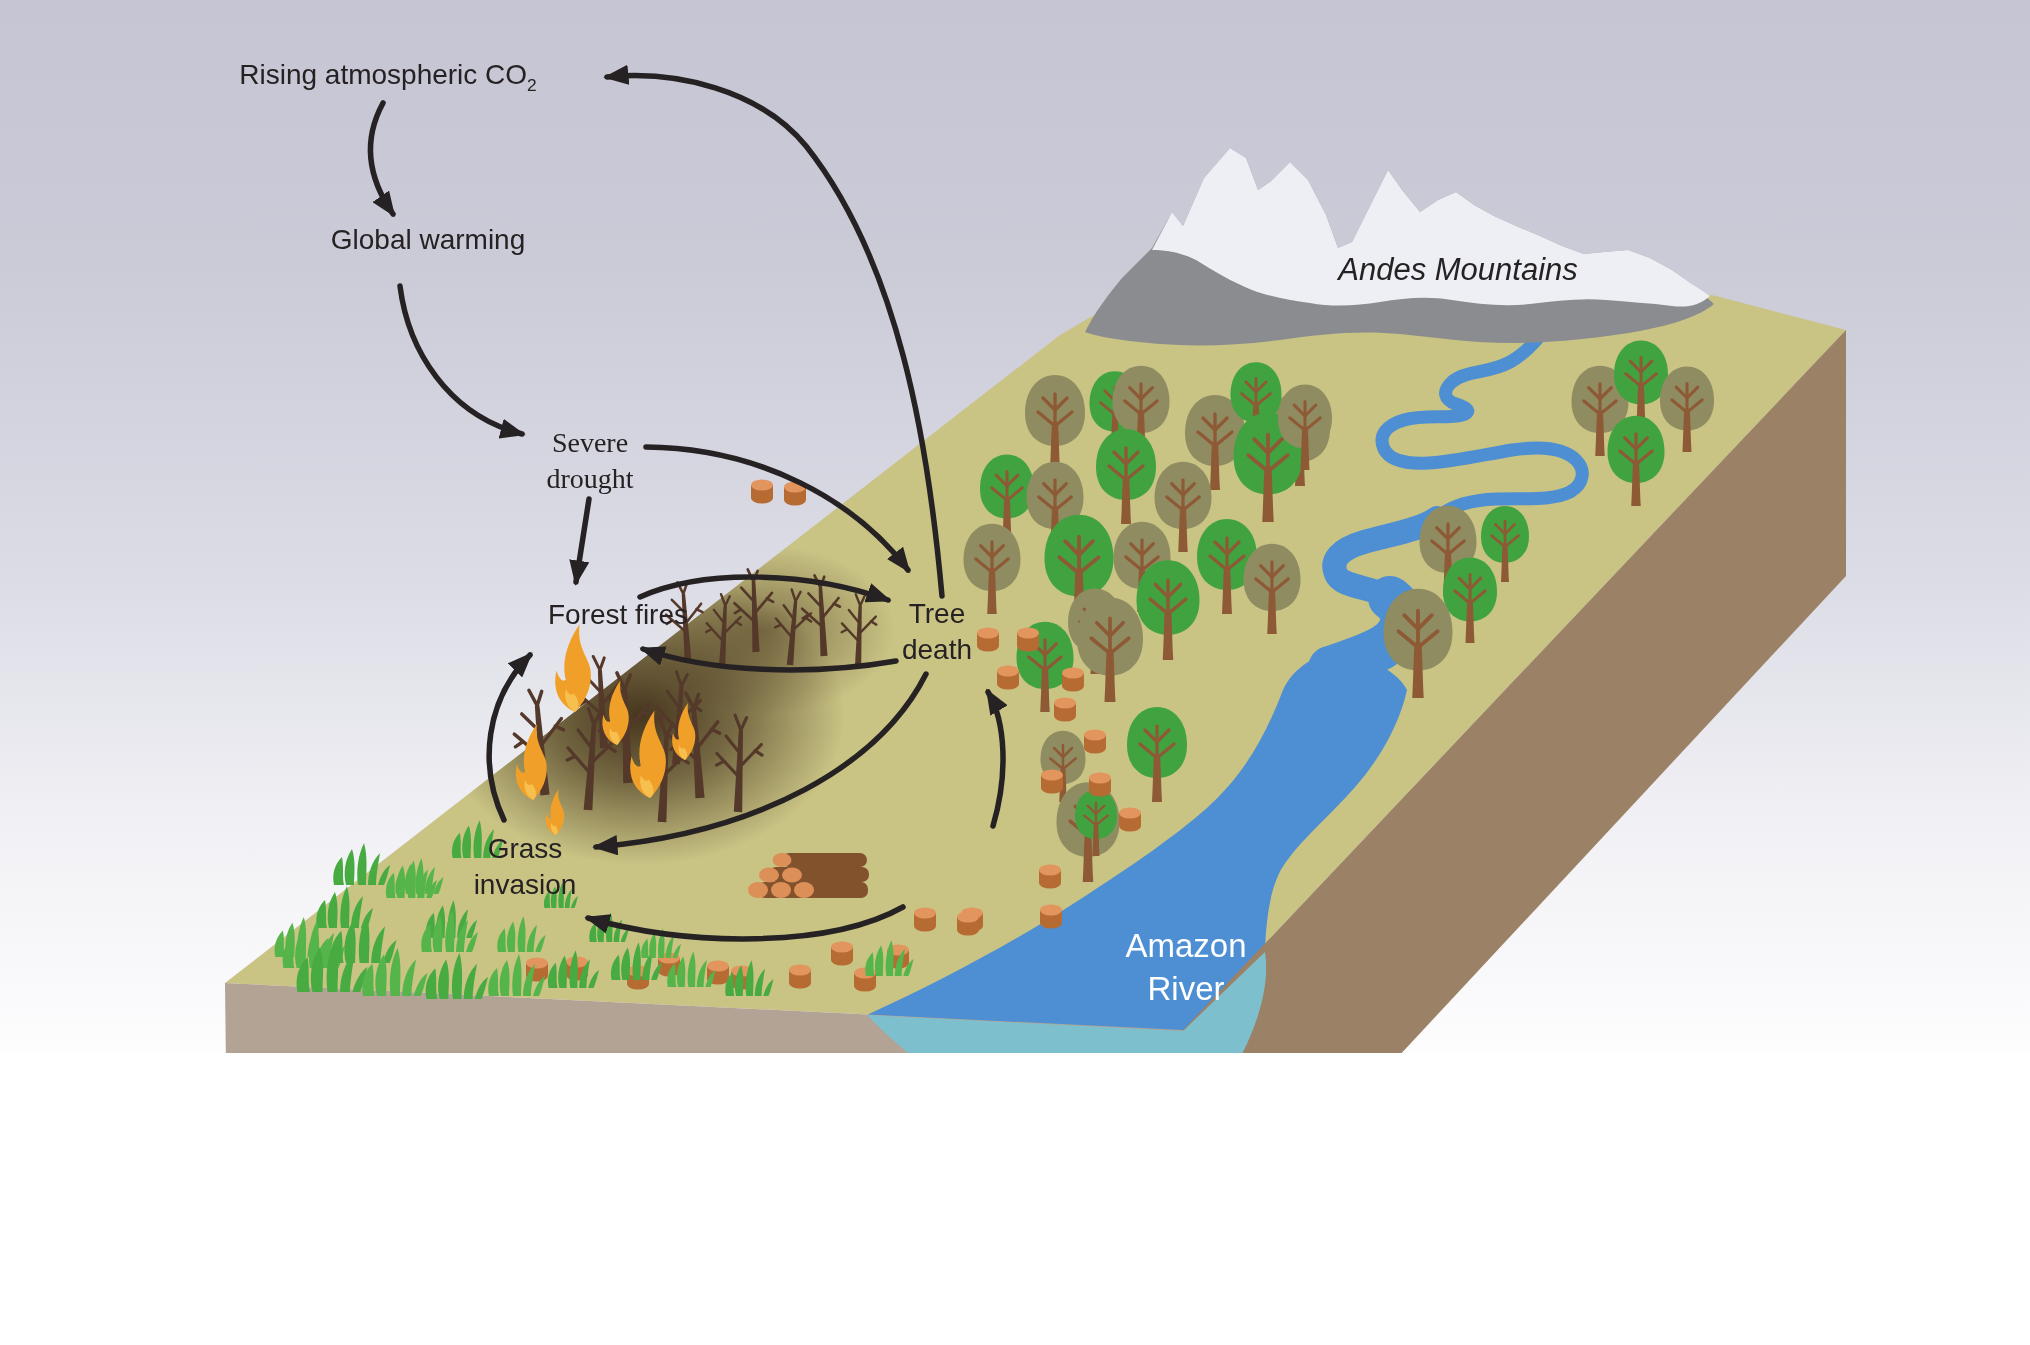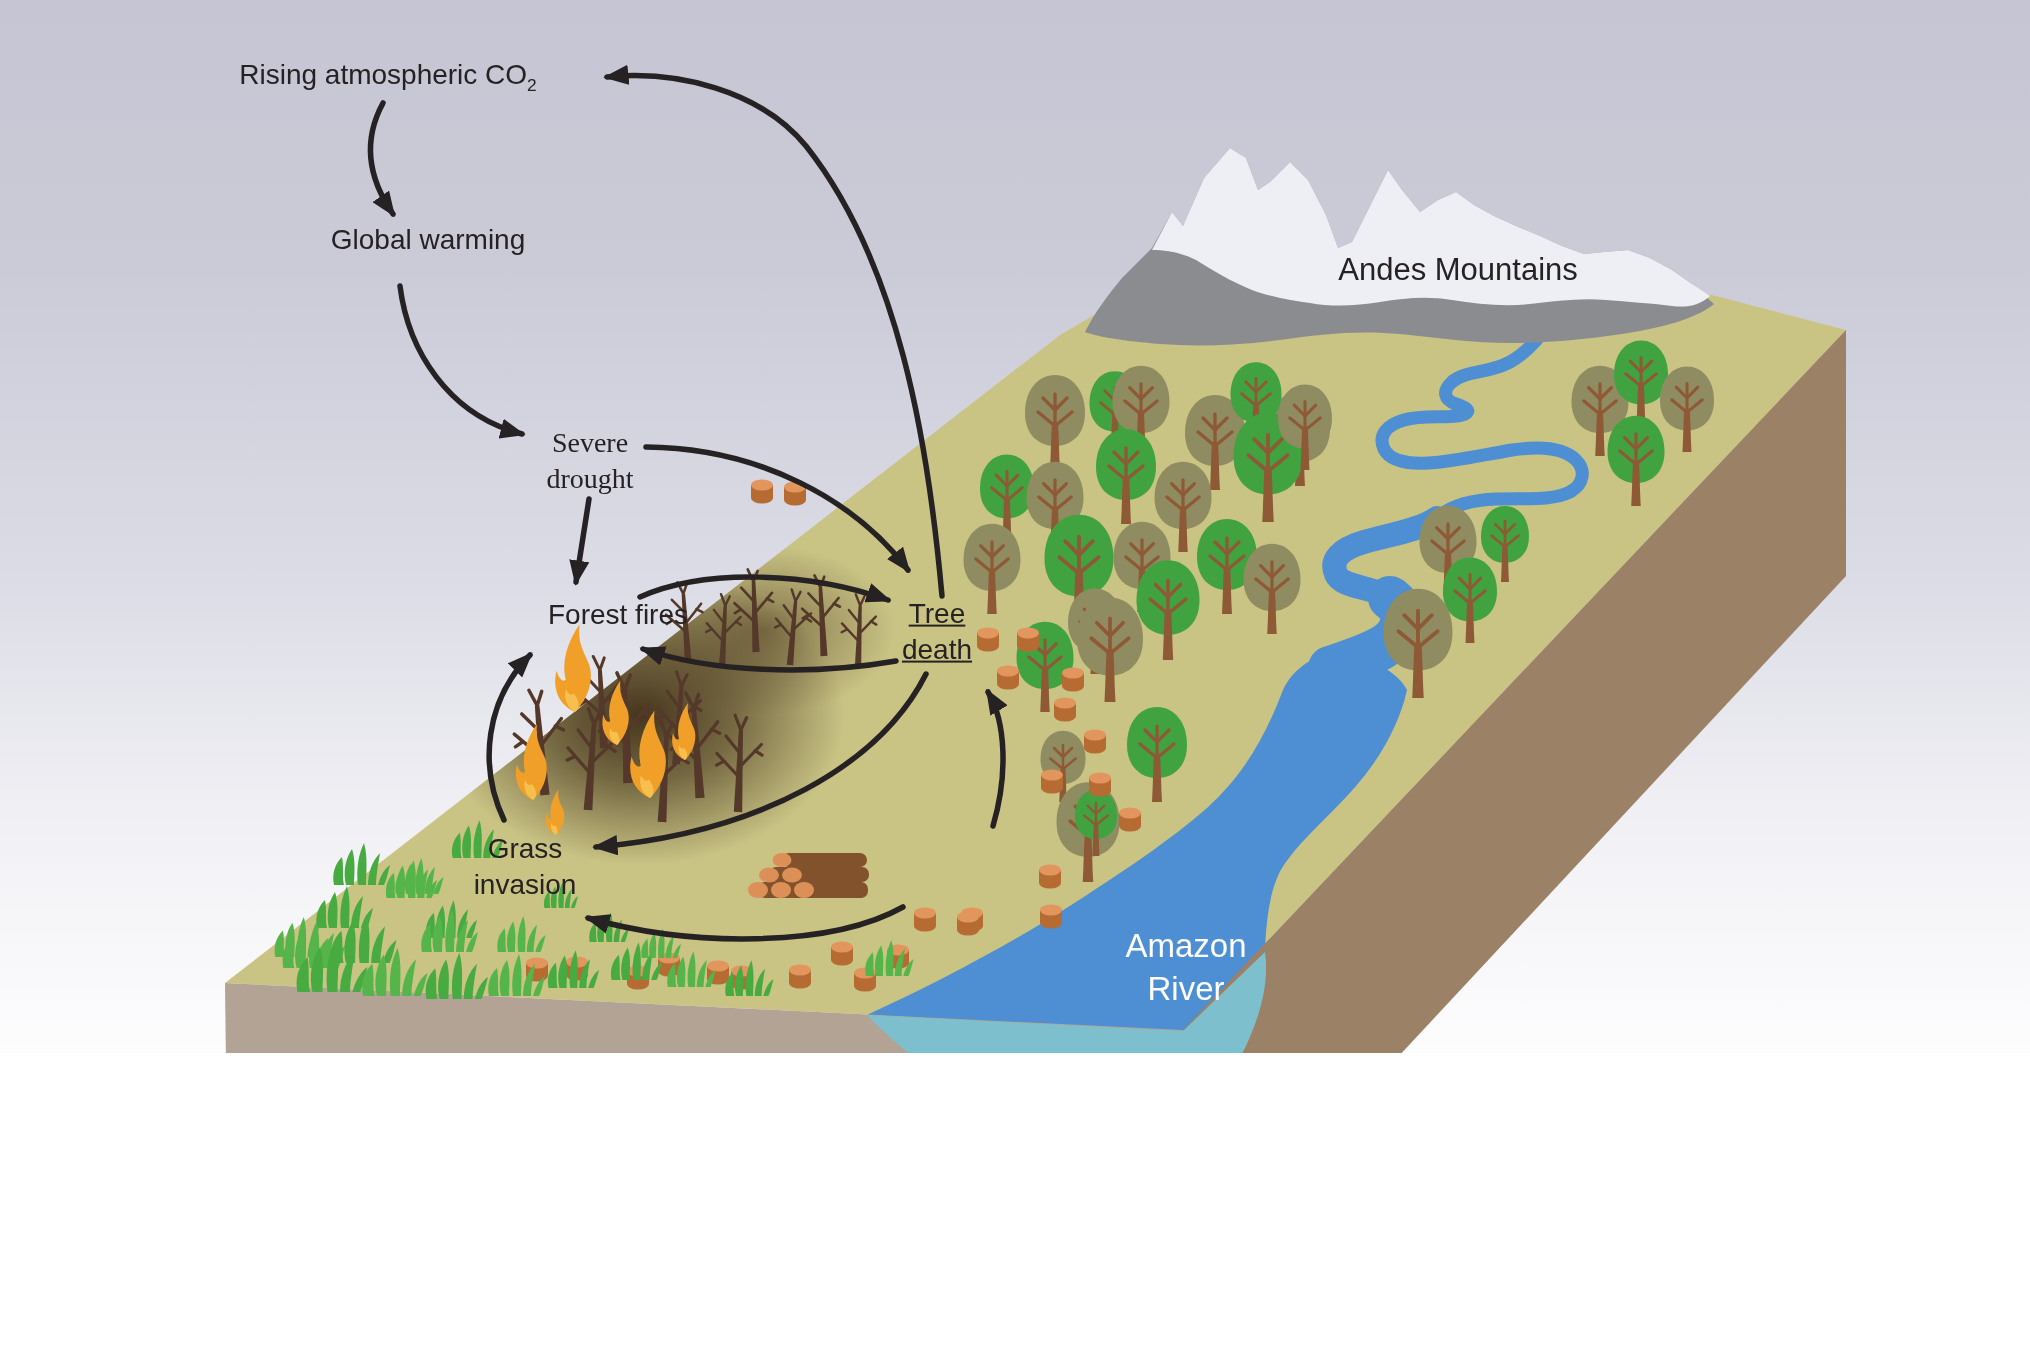--- a/index.html
+++ b/index.html
@@ -7,27 +7,27 @@
     position:relative;width:2030px;height:1053px;overflow:hidden;
     background:linear-gradient(180deg,#c5c5d3 0%,#cbcbd8 25%,#dcdce6 55%,#f2f2f6 80%,#fdfdfe 100%);
     font-family:"Liberation Sans",sans-serif;
   }
   svg.art{position:absolute;left:0;top:0;}
   .label{
     position:absolute;transform:translate(-50%,-50%);
     color:#262223;font-size:28px;line-height:1.3;text-align:center;white-space:nowrap;
   }
   .label sub{font-size:0.62em;}
-  .label-andes{font-size:31px;}
+  .label-andes{font-size:31px;font-style:italic;}
   .label-amazon{font-size:33px;color:#ffffff;}
   #lbl-co2{left:388px;top:77px;}
   #lbl-gw{left:428px;top:240px;}
   #lbl-sd{left:590px;top:461px;font-family:Liberation Serif, serif;}
   #lbl-ff{left:578px;top:615px;margin-left:40px;}
-  #lbl-td{left:937px;top:632px;text-decoration:underline;}
+  #lbl-td{left:937px;top:632px;}
   #lbl-gi{left:525px;top:867px;}
   #lbl-lc{left:960px;top:866px;}
   #lbl-andes{left:1458px;top:270px;}
   #lbl-amazon{left:1186px;top:968px;}
 </style>
 </head>
 <body>
 
 <div class="scene">
 

